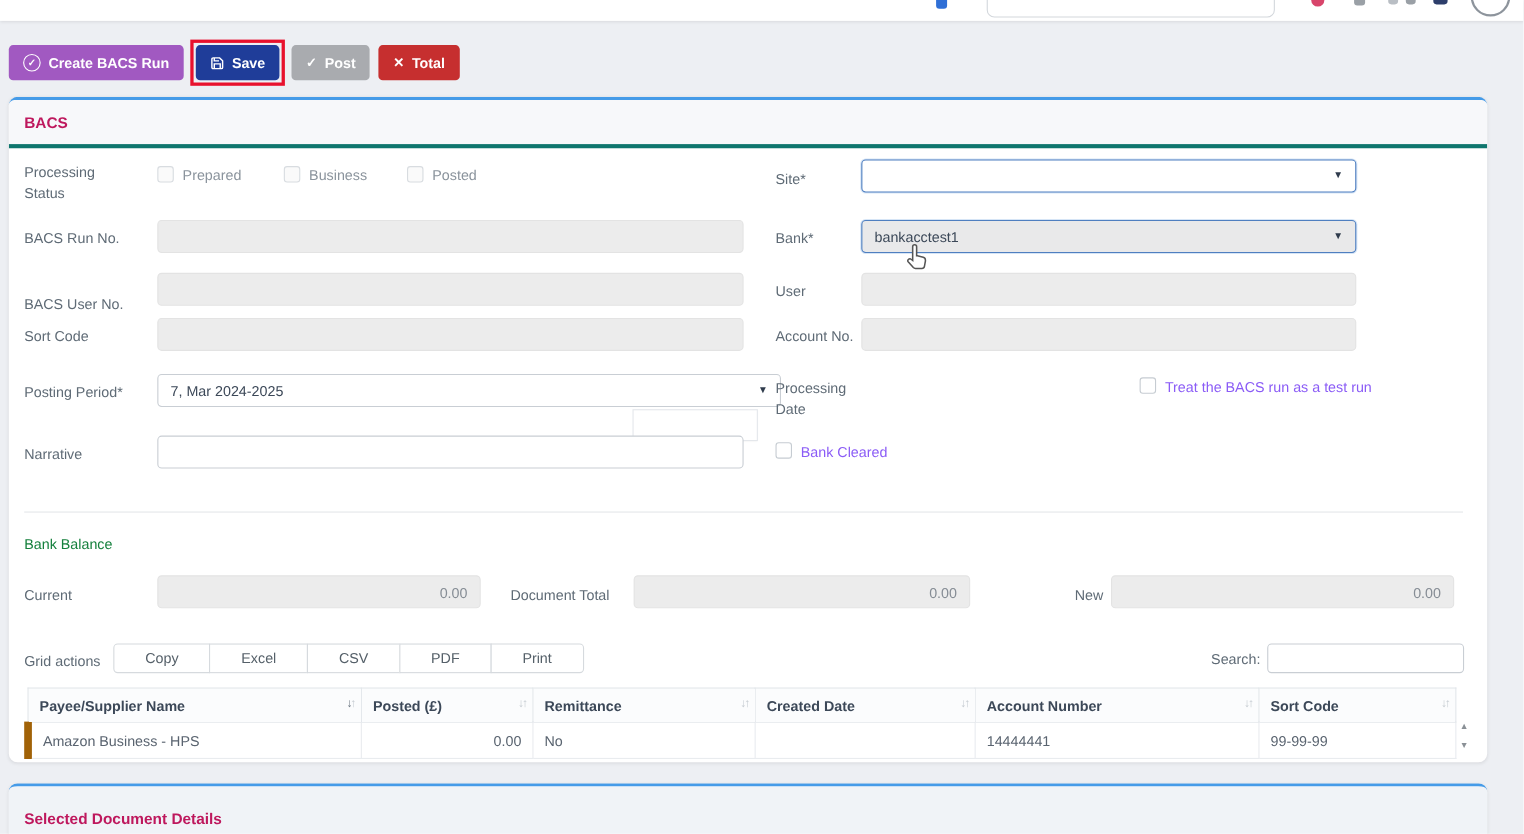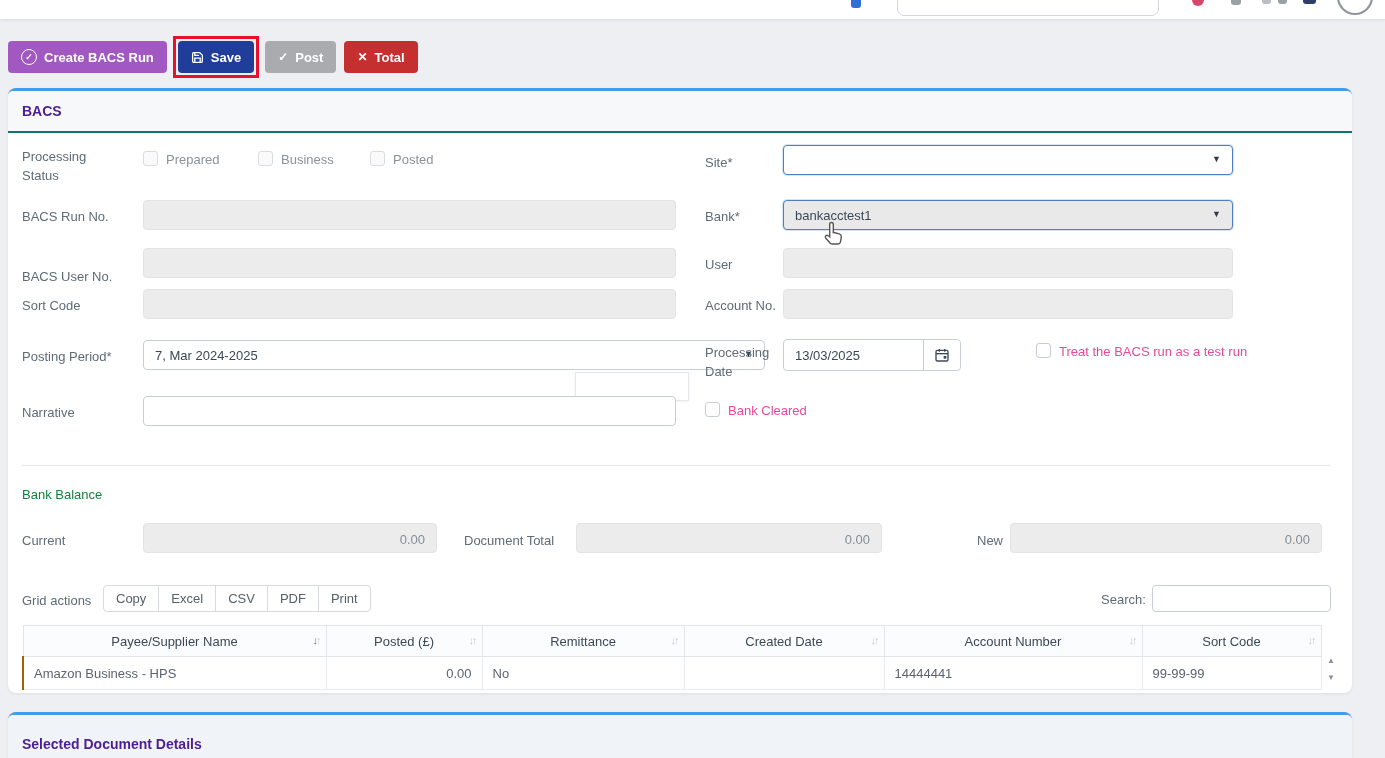--- a/index.html
+++ b/index.html
@@ -23,48 +23,48 @@
   .btn{height:32px;display:inline-flex;align-items:center;gap:7px;padding:0 13px;
     border:none;border-radius:4px;font:600 13px "Liberation Sans",sans-serif;color:#fff;cursor:pointer;white-space:nowrap}
   .btn svg{display:block}
   .save-wrap{border:3px solid #e8112d;padding:2px;margin-left:6px;margin-right:6px;display:inline-flex;background:transparent}
   .gap{margin-left:8px}
   .ring{width:14px;height:14px;border:1.5px solid #fff;border-radius:50%;display:inline-flex;
     align-items:center;justify-content:center;font-size:9px;line-height:1}
   
   .panel{background:#fff;border-radius:8px;border-top:3px solid #459be8;
     box-shadow:0 1px 3px rgba(0,0,0,.07)}
-  .panel-header{height:40px;background:#f7f8fa;border-bottom:2px solid #0f766e;
+  .panel-header{height:40px;background:#f7f8fa;border-bottom:4px solid #0f766e;
     border-radius:5px 5px 0 0;display:flex;align-items:center;padding-left:14px;
-    font:700 14px "Liberation Sans",sans-serif;color:#4c1d95}
+    font:700 14px "Liberation Sans",sans-serif;color:#be185d}
   .label{position:absolute;font-size:13px;color:#5f6b76;line-height:1.45}
   .inp{position:absolute;height:30px;border-radius:4px;box-sizing:border-box;font-size:13px}
   .dis{background:#ececec;border:1px solid #e3e3e3}
   .edit{background:#fff;border:1px solid #c9ced4}
   .blue-b{border:1px solid #4f7fc0;box-shadow:0 0 0 1px rgba(90,150,220,.25)}
   .ddval{position:absolute;left:11px;top:7px;font-size:13px;color:#3c4858}
   .caret{position:absolute;right:11px;top:9px;font-size:9px;color:#2f3b4c;line-height:1}
   .num{position:absolute;right:11px;top:8px;font-size:13px;color:#868d95}
   .cb{position:absolute;width:15px;height:15px;border:1px solid #c6ccd2;border-radius:3px;background:#fff;box-sizing:border-box}
   .cb.dis2{background:#fafafa;border-color:#d8dce0}
   .cb-lab{position:absolute;font-size:13px;color:#8a939c}
-  .cb-lab.dark{color:#ec4899}
-  
-  .ga-btn{height:27px;padding:0 12px;background:#fff;border:1px solid #d6dade;margin-left:-1px;
+  .cb-lab.dark{color:#8b5cf6}
+  
+  .ga-btn{height:27px;padding:0 28px;background:#fff;border:1px solid #d6dade;margin-left:-1px;
     font:13px "Liberation Sans",sans-serif;color:#556069;cursor:pointer}
   .ga-btn:first-child{border-radius:4px 0 0 4px;margin-left:0}
   .ga-btn:last-child{border-radius:0 4px 4px 0}
   
   table.grid{border-collapse:collapse;table-layout:fixed;width:1298px;font-size:13px}
   table.grid th{height:30px;background:#fbfcfd;border:1px solid #e2e6ea;border-left:none;
-    text-align:center;padding:0 10px;color:#3c4858;font-weight:400;position:relative}
+    text-align:left;padding:0 10px;color:#3c4858;font-weight:700;position:relative}
   table.grid th:first-child{border-left:1px solid #e2e6ea}
   table.grid td{height:32px;background:#fff;border:1px solid #e9ecef;border-left:none;
     padding:0 10px;color:#5a6470}
-  table.grid td:first-child{border-left:2px solid #a16207}
+  table.grid td:first-child{border-left:7px solid #a16207}
   .sort{position:absolute;right:6px;top:8px;font-size:11px;letter-spacing:-2px}
   .s-on{color:#707a85}.s-off{color:#c6ccd2}
   .td-r{text-align:right}
   .scr{position:absolute;font-size:8px;color:#8a9096;cursor:pointer;line-height:1}
   .tooltipbox{position:absolute;background:#fff;border:1px solid #e4e7eb;box-shadow:0 1px 2px rgba(0,0,0,.05)}
 </style>
 </head>
 <body>
 
 <div class="abs topbar">
@@ -133,39 +133,27 @@
   <div class="inp dis" style="left:135px;top:157px;width:533px"></div>
   <div class="label" style="left:697px;top:165px">User</div>
   <div class="inp dis" style="left:775px;top:157px;width:450px"></div>
 
   <div class="label" style="left:14px;top:206px">Sort Code</div>
   <div class="inp dis" style="left:135px;top:198px;width:533px"></div>
   <div class="label" style="left:697px;top:206px">Account No.</div>
   <div class="inp dis" style="left:775px;top:198px;width:450px"></div>
 
   <div class="label" style="left:14px;top:257px">Posting Period*</div>
-  <div class="inp edit" style="left:135px;top:249px;width:622px">
+  <div class="inp edit" style="left:135px;top:249px;width:567px">
     <span class="ddval">7, Mar 2024-2025</span>
     <span class="caret">▼</span>
   </div>
   <div class="tooltipbox" style="left:567px;top:281px;width:112px;height:27px"></div>
 
   <div class="label" style="left:697px;top:253px;width:70px">Processing Date</div>
-  <div class="inp edit" style="left:775px;top:248px;width:178px;height:32px">
-    <span class="ddval" style="top:8px">13/03/2025</span>
-    <span style="position:absolute;right:0;top:0;width:36px;height:30px;border-left:1px solid #c9ced4;display:flex;align-items:center;justify-content:center">
-      <svg width="16" height="16" viewBox="0 0 24 24" fill="none" stroke="#3c4858" stroke-width="2">
-          <rect x="3" y="5" width="18" height="16" rx="2"></rect>
-          <line x1="8" y1="3" x2="8" y2="7"></line>
-          <line x1="16" y1="3" x2="16" y2="7"></line>
-          <line x1="3" y1="10" x2="21" y2="10"></line>
-          <rect x="14.5" y="13.5" width="4" height="4" fill="#3c4858" stroke="none"></rect>
-        </svg>
-    </span>
-  </div>
   <span class="cb" style="left:1028px;top:252px"></span>
   <span class="cb-lab dark" style="left:1051px;top:253px">Treat the BACS run as a test run</span>
 
   <div class="label" style="left:14px;top:313px">Narrative</div>
   <input class="inp edit" style="left: 135px; top: 305px; width: 533px; padding: 0px 10px;">
   <span class="cb" style="left:697px;top:311px"></span>
   <span class="cb-lab dark" style="left:720px;top:312px">Bank Cleared</span>
 
   <div style="position:absolute;left:14px;top:374px;width:1308px;height:1px;background:#e4e7ea"></div>
 

